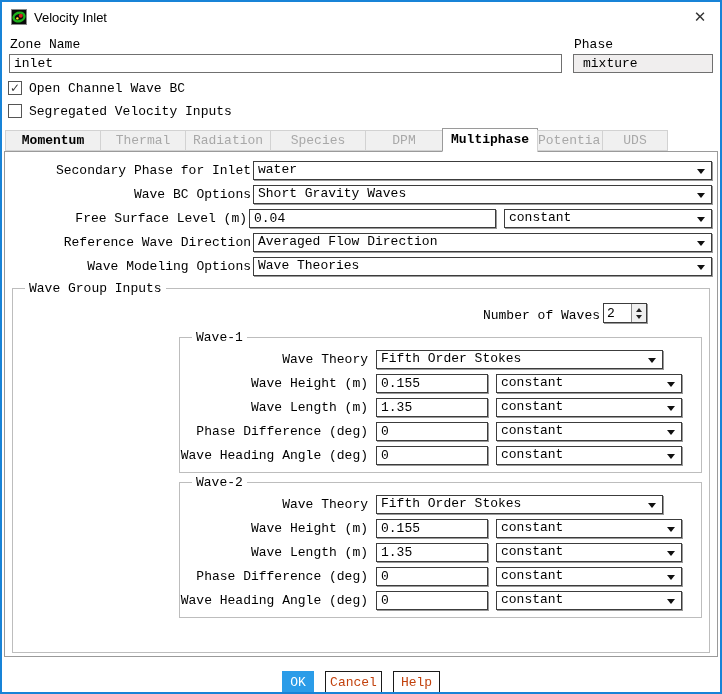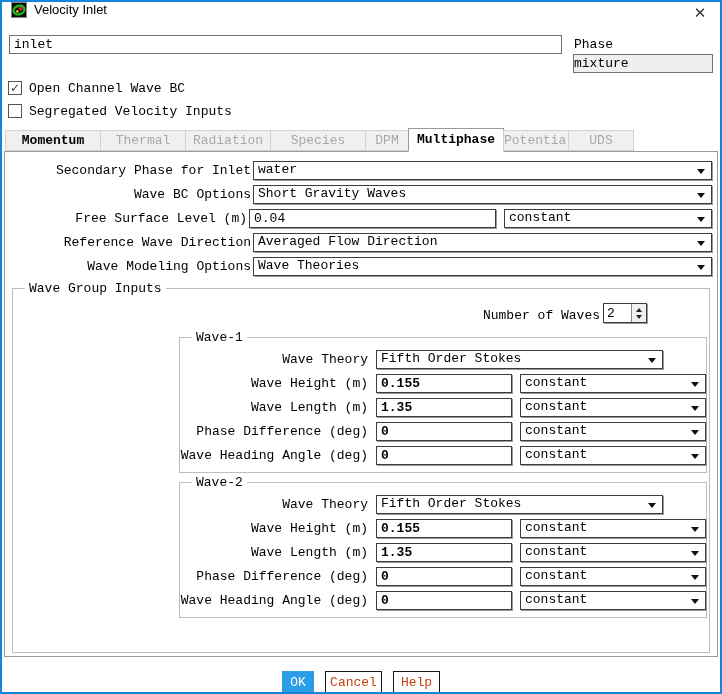--- a/index.html
+++ b/index.html
@@ -7,22 +7,22 @@
   .window {
     width: 722px; height: 694px;
     border: 2px solid #1883d7;
     background: #fff;
     font-family: "Liberation Mono", "DejaVu Sans Mono", monospace;
     font-size: 13px; color: #000;
     position: relative; overflow: hidden;
   }
   
   .titlebar {
-    height: 30px; display: flex; align-items: flex-start;
-    padding: 0 9px; background: #fff;
+    height: 30px; display: flex; align-items: center;
+    padding: 12px 9px; background: #fff;
     font-family: "Liberation Sans", sans-serif; font-size: 13px;
   }
   .titlebar .app-icon { width:16px; height:16px; margin-right:7px; flex:0 0 auto; }
   .titlebar .title-text { flex: 1; }
   .close-btn {
     width: 22px; height: 22px; display:flex; align-items:center; justify-content:center;
     font-size: 15px; color:#333; cursor: default;
     font-family: "Liberation Sans", sans-serif;
   }
   
@@ -30,21 +30,21 @@
   .zone-col { flex:1; margin-right: 11px; }
   .phase-col { width: 140px; }
   .fld-label { display:block; margin: 2px 0 2px 1px; white-space:nowrap; }
   .tinput {
     width: 100%; height: 19px; background:#fff;
     border: 1px solid #707070; padding: 0 4px;
     font: inherit; color:#000; display:block;
   }
   .readonly-box {
     width: 100%; height: 19px; background:#f0eeee;
-    border: 1px solid #707070; padding: 0 0; line-height: 17px;
+    border: 1px solid #707070; padding: 0 9px; line-height: 17px;
     overflow: hidden; white-space: nowrap;
   }
   
   .cb-row { display:flex; align-items:center; margin: 7px 0 0 6px; height: 16px; }
   .cbox {
     width: 14px; height: 14px; border: 1px solid #555; background:#fff;
     display:flex; align-items:center; justify-content:center;
     font-size: 12px; line-height: 12px; color:#3a3a3a; margin-right: 7px;
     font-family: "DejaVu Sans", sans-serif;
   }
@@ -99,21 +99,21 @@
     width: 15px; background:#f0f0f0; border-left:1px solid #888;
     display:flex; flex-direction:column; align-items:center; justify-content:center; gap:3px;
   }
   .tri-up { width:0; height:0; border-left:3px solid transparent; border-right:3px solid transparent; border-bottom:4px solid #222; }
   .tri-down { width:0; height:0; border-left:3px solid transparent; border-right:3px solid transparent; border-top:4px solid #222; }
   .wave-box { margin: 7px 0 0 166px; width: 523px; padding-bottom: 7px; }
   .wave-box + .wave-box { margin-top: 2px; }
   .wrow { display:flex; align-items:center; height: 19px; margin-top: 5px; }
   .wlabel { width: 196px; text-align:right; padding-right: 8px; white-space:nowrap; }
   .wtheory { width: 287px; }
-  .wval { width: 136px; font-weight: bold; }
+  .wval { width: 112px; }
   .wmethod { width: 186px; margin-left: 8px; }
   
   .footer { height: 48px; display:flex; align-items:center; justify-content:center; gap: 11px; padding-top: 2px; }
   .btn {
     height: 23px; background:#fff; border:1px solid #1a1a1a;
     font: inherit; color:#c2410c; display:flex; align-items:center; justify-content:center;
   }
   .btn-ok { width: 32px; background:#2b9ce8; border-color:#2b9ce8; color:#fff; }
   .btn-cancel { width: 57px; }
   .btn-help { width: 47px; }
@@ -129,20 +129,21 @@
       <ellipse cx="8" cy="8" rx="5.6" ry="4.2" fill="none" stroke="#1db31d" stroke-width="2.4" transform="rotate(-18 8 8)"></ellipse>
       <circle cx="9.8" cy="6.8" r="2" fill="#dd2222"></circle>
       <circle cx="6.4" cy="9.4" r="1.2" fill="#ffee22"></circle>
     </svg>
     <span class="title-text">Velocity Inlet</span>
     <span class="close-btn">✕</span>
   </div>
 
   <div class="zp-row">
     <div class="zone-col">
+      <span class="fld-label">Zone Name</span>
       <input class="tinput" value="inlet" style="">
     </div>
     <div class="phase-col">
       <span class="fld-label">Phase</span>
       <div class="readonly-box">mixture</div>
     </div>
   </div>
 
   <div class="cb-row">
     <span class="cbox">✓</span>
@@ -151,21 +152,21 @@
   <div class="cb-row">
     <span class="cbox unchecked"></span>
     <span>Segregated Velocity Inputs</span>
   </div>
 
   <div class="tabbar">
     <div class="tab enabled" style="width:96px">Momentum</div>
     <div class="tab" style="width:86px">Thermal</div>
     <div class="tab" style="width:86px">Radiation</div>
     <div class="tab" style="width:96px">Species</div>
-    <div class="tab" style="width:44px">DPM</div>
+    <div class="tab" style="width:78px">DPM</div>
     <div class="tab active" style="width:96px">Multiphase</div>
     <div class="tab" style="width:66px">Potential</div>
     <div class="tab" style="width:66px">UDS</div>
   </div>
 
   <div class="panel">
 
     <div class="main-row">
       <span class="main-label">Secondary Phase for Inlet</span>
       <div class="main-ctrl">

